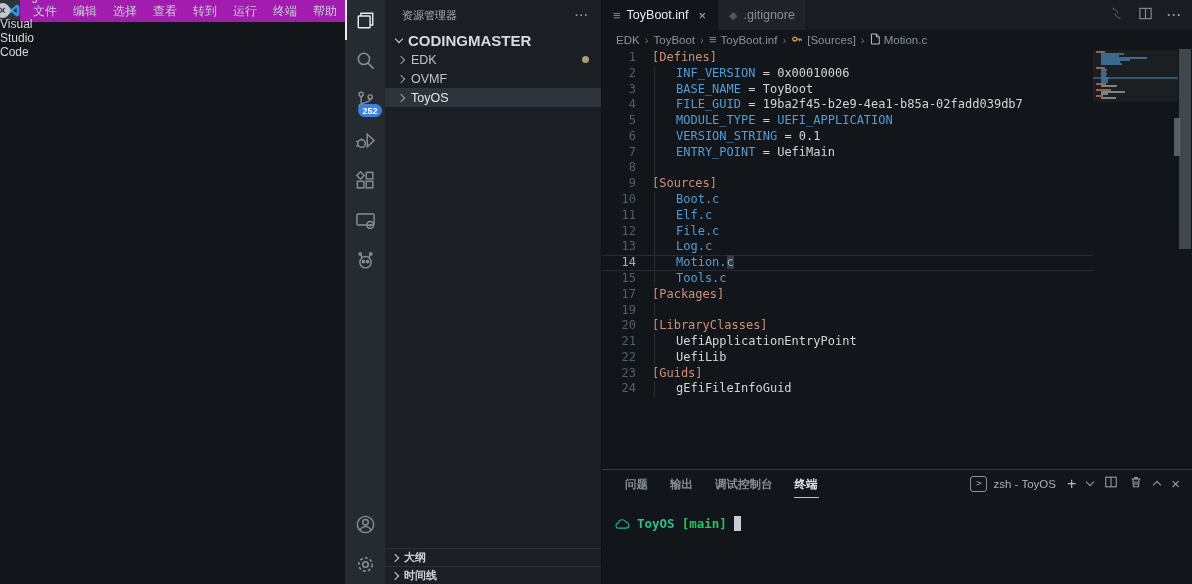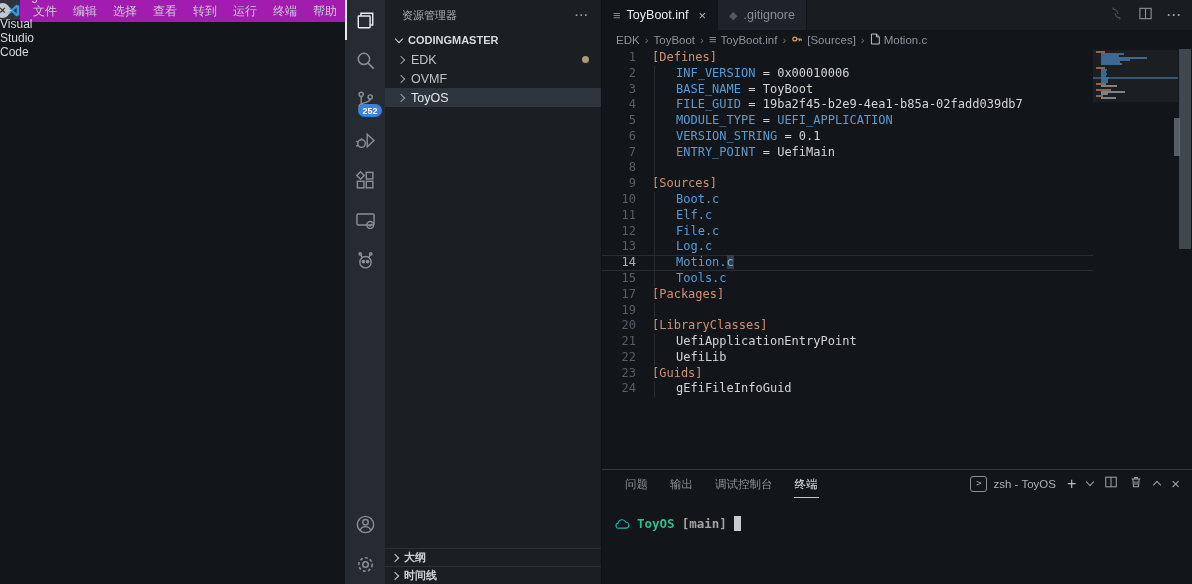--- a/index.html
+++ b/index.html
@@ -34,21 +34,21 @@
   .act svg{display:block;}
   .badge{position:absolute;bottom:3px;right:3px;background:#3b82e0;color:#fff;font-size:9px;
          border-radius:9px;padding:1.5px 4.5px;font-weight:bold;}
   .act-bottom{margin-top:auto;}
 
   
   .sidebar{width:216px;background:#1b1f24;flex:none;display:flex;flex-direction:column;font-size:12.5px;}
   .sb-header{height:30px;flex:none;display:flex;align-items:center;padding:0 12px 0 17px;color:#a9b0b7;font-size:11px;}
   .sb-more{margin-left:auto;letter-spacing:1px;color:#9ba2a9;font-weight:bold;}
   .ws-row{height:20px;flex:none;display:flex;align-items:center;gap:6px;padding-left:5px;
-          color:#d6dae0;font-weight:bold;font-size:11px;}
+          color:#d6dae0;font-weight:bold;font-size:15px;}
   .tree-row{height:19px;flex:none;display:flex;align-items:center;gap:7px;padding-left:13px;color:#bcc3ca;}
   .tree-row .chev{color:#9aa1a8;flex:none;}
   .tree-row.selected{background:#2e343b;color:#e3e7eb;}
   .moddot{width:7px;height:7px;border-radius:50%;background:#ab9a78;margin-left:auto;margin-right:12px;}
   .sb-bottom{margin-top:auto;}
   .sb-section{height:17px;border-top:1px solid #2a3036;display:flex;align-items:center;gap:6px;
               padding-left:7px;color:#ccd1d7;font-weight:bold;font-size:11px;}
 
   
   .editorcol{flex:1;min-width:0;display:flex;flex-direction:column;background:#121519;border-left:1px solid #0d0f12;}
@@ -88,21 +88,21 @@
   .minimap{position:absolute;top:1px;right:14px;width:85px;bottom:0;}
   .mslider{position:absolute;left:0;right:0;top:0;height:52px;background:rgba(255,255,255,.045);}
   .mband{position:absolute;left:0;right:0;height:2.4px;background:rgba(72,112,152,.65);}
   .mbar{position:absolute;height:1.5px;opacity:.9;}
   .scrollbar{position:absolute;top:0;right:0;width:14px;bottom:0;}
   .sthumb{position:absolute;top:0;left:1px;width:12px;height:200px;background:#41474e;}
   .omarker{position:absolute;top:69px;right:12px;width:6px;height:38px;background:#6e757e;opacity:.75;}
 
   
   .panel{height:114px;flex:none;border-top:1px solid #363c43;position:relative;background:#121519;}
-  .panel-tabs{display:flex;height:30px;align-items:flex-start;padding-left:12px;}
+  .panel-tabs{display:flex;height:30px;align-items:flex-start;padding-left:12px;font-weight:bold;}
   .ptab{padding:0 10px;color:#8a9199;font-size:11.5px;height:100%;display:flex;align-items:center;}
   .ptab span{padding:5px 1px;border-bottom:1px solid transparent;}
   .ptab.active{color:#e0e4e8;}
   .ptab.active span{border-bottom-color:#c3c8cd;}
   .panel-actions{position:absolute;right:12px;top:5px;display:flex;align-items:center;gap:11px;color:#9aa1a8;}
   .term-sel{display:flex;align-items:center;gap:6px;font-size:11.5px;color:#aab1b8;}
   .term-box{width:15px;height:14px;border:1px solid #8a9199;border-radius:3px;display:flex;align-items:center;
             justify-content:center;font-family:"DejaVu Sans Mono",monospace;font-size:9px;line-height:1;}
   .pa-plus{font-size:16px;line-height:1;color:#b6bcc2;}
   .pa-x{font-size:15px;line-height:1;}
@@ -405,20 +405,20 @@
           <span class="chev up"></span>
           <span class="pa-x">×</span>
         </div>
         <div class="terminal">
           <span class="t-cloud">
             <svg width="15" height="12" viewBox="0 0 20 14" fill="none" stroke="#1fb6a6" stroke-width="1.4">
                 <path d="M5 12.5h9.5a4 4 0 000-8 5.5 5.5 0 00-10.4 1.6A3.2 3.2 0 005 12.5z"></path>
               </svg>
           </span>
           <span class="t-repo" style="color: rgb(45, 192, 141);">ToyOS</span>
-          <span class="t-branch" style="color: #a3a3a3;">[main]</span>
+          <span class="t-branch" style="color: #22c55e;">[main]</span>
           <span class="t-cursor"></span>
         </div>
       </div>
 
     </div>
   </div>
 </div>
 
 </body></html>

